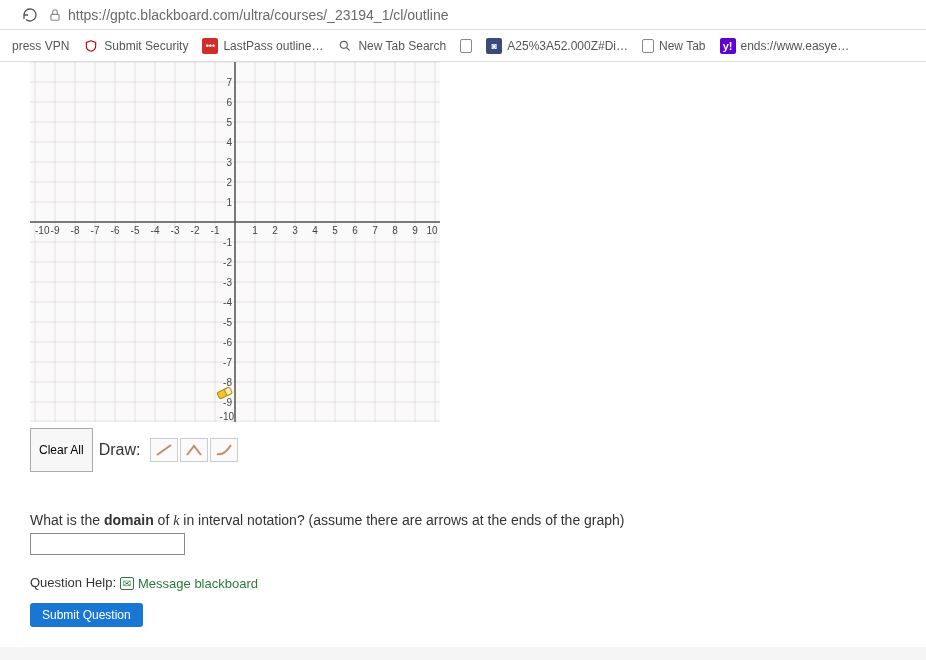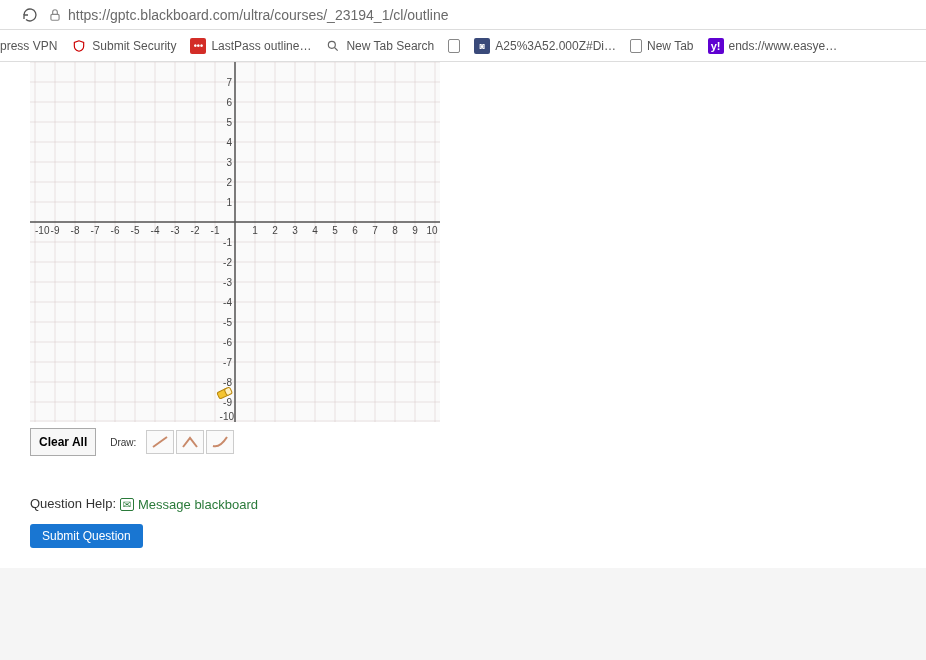--- a/index.html
+++ b/index.html
@@ -3,39 +3,39 @@
   <meta charset="utf-8">
   <style>
     * { margin: 0; padding: 0; box-sizing: border-box; }
     body { font-family: Arial, sans-serif; font-size: 13px; background: #f5f5f5; color: #333; }
     
     .browser-bar { display: flex; align-items: center; padding: 4px 22px; background: #fff; border-bottom: 1px solid #ddd; height: 30px; gap: 10px; }
     .refresh-icon { width: 16px; height: 16px; display: flex; align-items: center; justify-content: center; color: #555; cursor: pointer; }
     .url-box { display: flex; align-items: center; gap: 6px; flex: 0 0 auto; color: #555; }
     .url-text { color: #6a6a6a; font-size: 14px; }
     
-    .bookmarks-bar { display: flex; align-items: center; padding: 4px 0; background: #fff; border-bottom: 1px solid #ddd; height: 32px; gap: 14px; font-size: 12px; color: #555; }
+    .bookmarks-bar { display: flex; align-items: center; padding: 4px 12px; background: #fff; border-bottom: 1px solid #ddd; height: 32px; gap: 14px; font-size: 12px; color: #555; }
     .bookmark-item { display: flex; align-items: center; gap: 5px; cursor: pointer; white-space: nowrap; }
     .bm-icon { width: 16px; height: 16px; display: flex; align-items: center; justify-content: center; font-size: 11px; }
     .bm-icon.mcafee { color: #c00; }
     .bm-icon.lastpass { background: #d32d27; color: #fff; border-radius: 2px; font-weight: bold; font-size: 9px; }
     .bm-icon.search { color: #666; }
     .bm-icon.doc { border: 1px solid #888; border-radius: 2px; width: 12px; height: 14px; }
     .bm-icon.purple { background: #3a4a7a; color: #fff; border-radius: 2px; font-size: 9px; }
     .bm-icon.yahoo { background: #5f01d1; color: #fff; border-radius: 2px; font-weight: bold; }
     
     .content { padding: 0 30px 20px 30px; background: #fff; }
     
     .graph-container { position: relative; width: 410px; height: 360px; }
     .graph-svg { display: block; }
     .eraser { position: absolute; left: 186px; bottom: 18px; font-size: 18px; transform: rotate(-25deg); }
     
     .toolbar { margin-top: 6px; display: flex; align-items: center; gap: 6px; }
-    .clear-all-btn { border: 1px solid #aaa; background: #f7f7f7; padding: 6px 8px; font-size: 12px; cursor: pointer; font-weight: bold; }
-    .draw-label { font-size: 10px; margin-left: 8px; }
+    .clear-all-btn { border: 1px solid #aaa; background: #f7f7f7; padding: 14px 8px; font-size: 12px; cursor: pointer; }
+    .draw-label { font-size: 16px; margin-left: 0; }
     .draw-tools { display: flex; gap: 2px; margin-left: 4px; }
     .draw-tool { width: 28px; height: 24px; border: 1px solid #ccc; background: #fafafa; display: flex; align-items: center; justify-content: center; cursor: pointer; }
     
     .questions { margin-top: 40px; max-width: 760px; }
     .question-block { margin-bottom: 20px; font-size: 14px; color: #333; }
     .question-block strong { font-weight: bold; }
     .question-block i { font-style: italic; font-family: serif; }
     .answer-input { display: block; width: 155px; height: 22px; border: 1px solid #888; margin-top: 4px; padding: 2px 4px; font-size: 13px; }
     
     .question-help { font-size: 13px; color: #333; margin-bottom: 12px; }
@@ -228,20 +228,24 @@
       <span class="draw-tool">
         <svg width="20" height="16">
             <path d="M3 12 Q10 14 17 3" fill="none" stroke="#c98a6a" stroke-width="2"></path>
           </svg>
       </span>
     </div>
   </div>
 
   <div class="questions">
 
+    <div class="question-block">
+      <span>What is the </span><strong>domain</strong><span> of </span><i>k</i><span> in interval notation? (assume there are arrows at the ends of the graph)</span>
+      <input class="answer-input" type="text" style="">
+    </div>
 
 
     <div class="question-help">
       <span>Question Help:</span>
       <span class="msg-link">
         <span class="msg-icon">✉</span>
         <span>Message blackboard</span>
       </span>
     </div>
 

